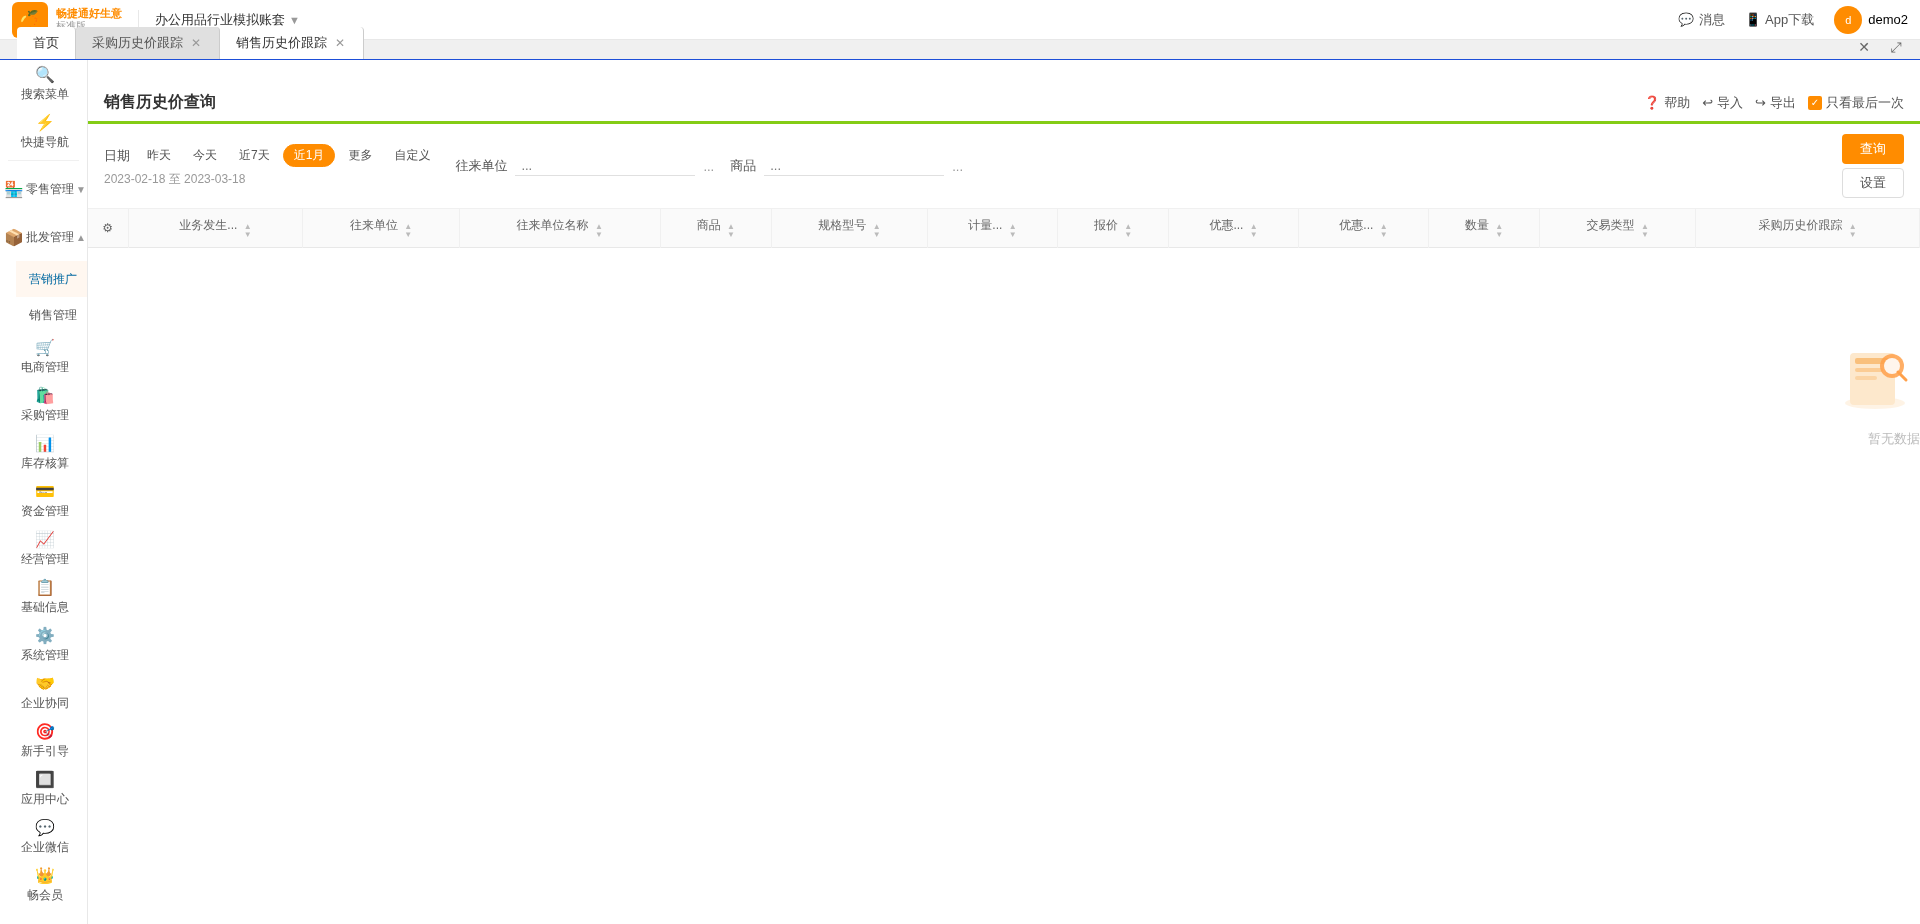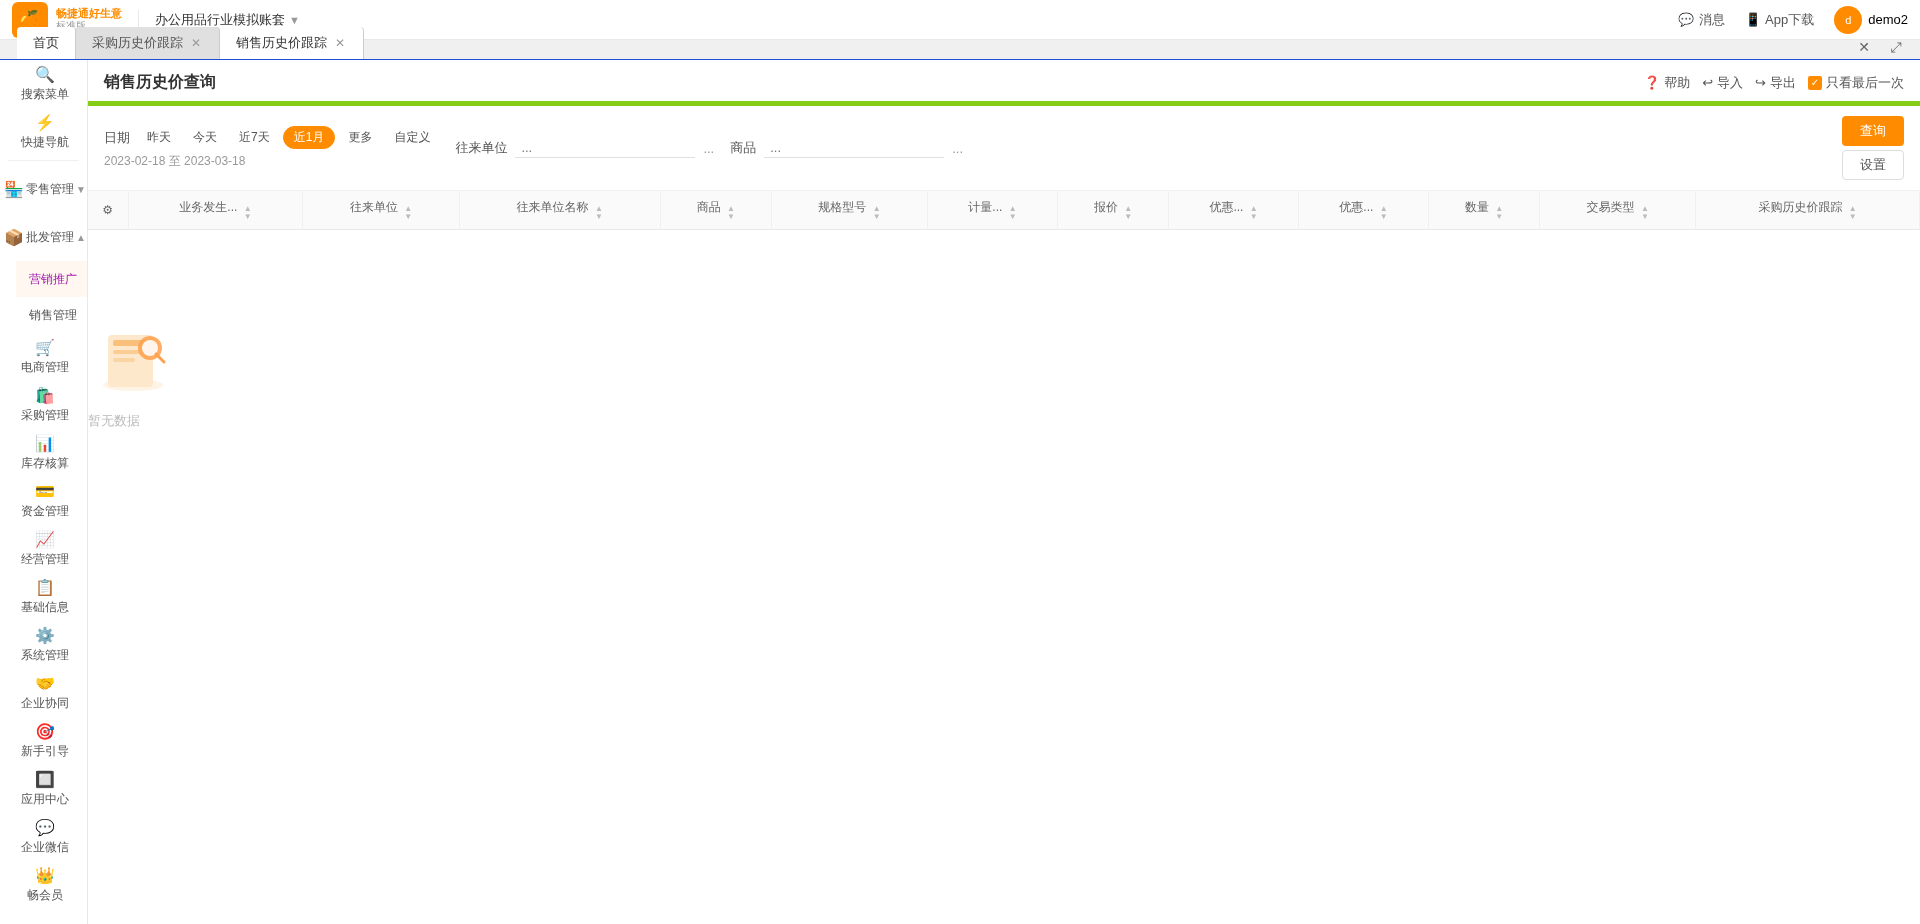--- a/index.html
+++ b/index.html
@@ -23,29 +23,29 @@
     .tab .close-btn { color: #999; font-size: 12px; width: 14px; height: 14px; display: flex; align-items: center; justify-content: center; border-radius: 50%; }
     .tabbar-right { margin-left: auto; display: flex; align-items: center; gap: 8px; padding-right: 12px; }
     .tabbar-right-btn { width: 24px; height: 24px; display: flex; align-items: center; justify-content: center; color: #666; cursor: pointer; font-size: 14px; }
 
     
     .main-layout { display: flex; flex: 1; overflow: hidden; }
 
     
     .sidebar { width: 88px; background: #fff; border-right: 1px solid #e8e8e8; display: flex; flex-direction: column; flex-shrink: 0; overflow-y: auto; }
     .sidebar-item { height: 48px; display: flex; flex-direction: column; align-items: center; justify-content: center; cursor: pointer; color: #555; font-size: 12px; gap: 2px; border-left: 3px solid transparent; }
-    .sidebar-item.active { color: #a21caf; background: #fff7f0; }
+    .sidebar-item.active { color: #0369a1; background: #fff7f0; }
     .sidebar-item .s-icon { font-size: 16px; }
     .sidebar-divider { height: 1px; background: #f0f0f0; margin: 4px 8px; }
 
     
     .content { flex: 1; background: #fff; overflow: hidden; display: flex; flex-direction: column; }
 
     
-    .page-header { padding: 12px 16px 8px; border-bottom: 5px solid #84cc16; display: flex; align-items: center; justify-content: space-between; flex-shrink: 0; }
+    .page-header { padding: 12px 16px 8px; border-bottom: 3px solid #84cc16; display: flex; align-items: center; justify-content: space-between; flex-shrink: 0; margin-top: 20px; }
     .page-title { font-size: 16px; font-weight: 600; color: #333; }
     .page-actions { display: flex; align-items: center; gap: 12px; }
     .page-action-btn { display: flex; align-items: center; gap: 4px; color: #555; font-size: 13px; cursor: pointer; }
     .page-action-btn.checkbox-btn { display: flex; align-items: center; gap: 4px; }
     .checkbox-orange { width: 14px; height: 14px; border-radius: 2px; background: #ff8c00; display: flex; align-items: center; justify-content: center; color: white; font-size: 10px; }
 
     
     .filter-area { padding: 10px 16px; border-bottom: 1px solid #f0f0f0; display: flex; align-items: center; gap: 16px; flex-shrink: 0; flex-wrap: wrap; }
     .filter-group { display: flex; align-items: center; gap: 8px; }
     .filter-label { color: #555; font-size: 13px; }
@@ -63,21 +63,21 @@
     
     .table-container { flex: 1; overflow: auto; }
     table { width: 100%; border-collapse: collapse; min-width: 1200px; }
     thead tr { background: #fafafa; border-bottom: 1px solid #e8e8e8; }
     th { padding: 8px 10px; text-align: center; font-size: 12px; color: #666; font-weight: 500; border-right: 1px solid #f0f0f0; white-space: nowrap; }
     th .sort-arrows { display: inline-flex; flex-direction: column; margin-left: 3px; line-height: 1; }
     th .sort-arrows span { font-size: 8px; color: #bbb; }
     th:first-child { width: 40px; text-align: center; }
 
     
-    .empty-state { display: flex; flex-direction: column; align-items: flex-start; justify-content: center; flex: 1; padding: 80px 0; }
+    .empty-state { display: flex; flex-direction: column; align-items: flex-end; justify-content: center; flex: 1; padding: 80px 0; }
     .empty-text { color: #bbb; font-size: 13px; margin-top: 12px; }
 
     
     ::-webkit-scrollbar { width: 6px; height: 6px; }
     ::-webkit-scrollbar-thumb { background: #ddd; border-radius: 3px; }
   </style>
 </head>
 <body>
 
 <div class="topbar">

